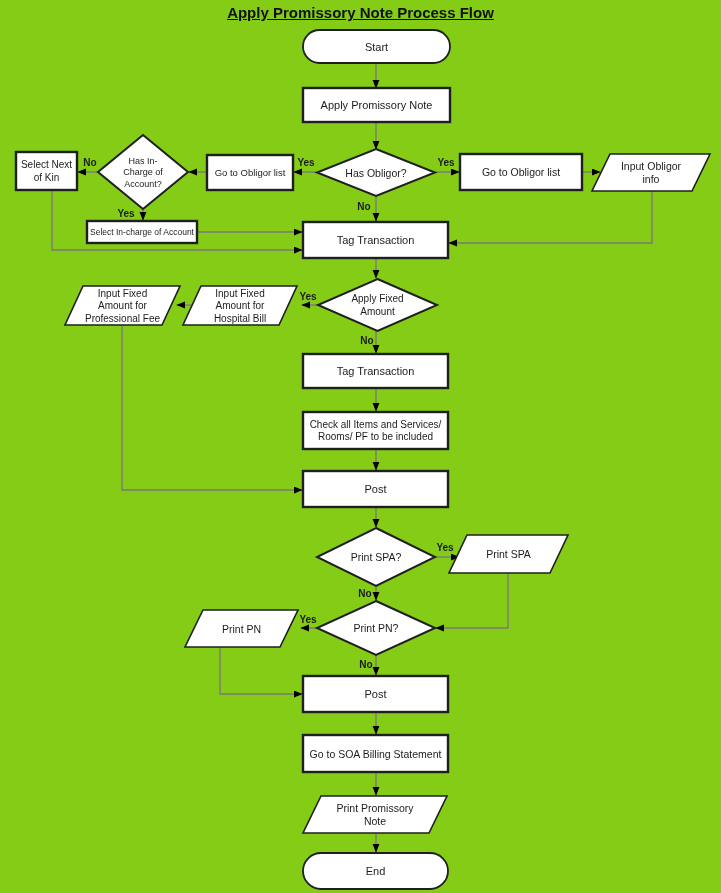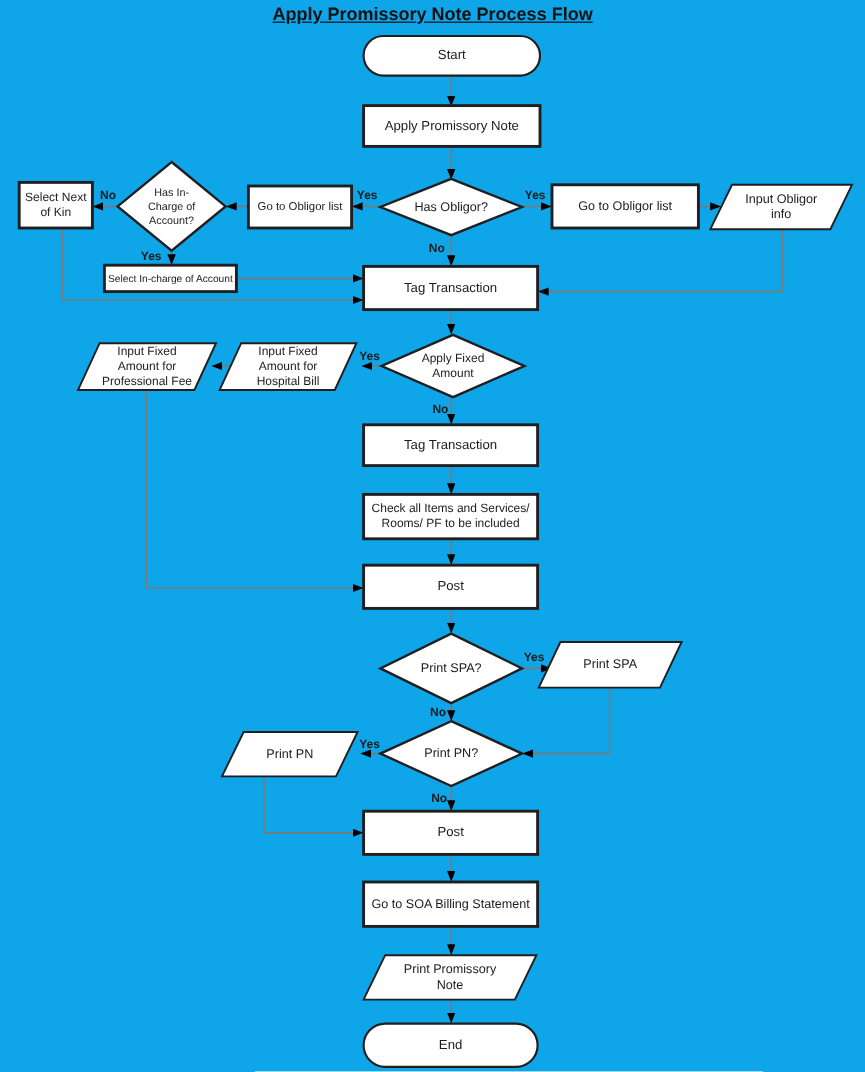--- a/index.html
+++ b/index.html
@@ -1,17 +1,17 @@
 <!DOCTYPE html>
 <html><head>
 <meta charset="utf-8">
 <style>
   html,body{margin:0;padding:0;background:#ffffff;}
   body{width:721px;height:893px;position:relative;font-family:"Liberation Sans",sans-serif;}
-  .page{position:relative;width:721px;height:893px;background:#0ea5e9;overflow:hidden;}
+  .page{position:relative;width:721px;height:893px;background:#84cc16;overflow:hidden;}
   .page-title{
     position:absolute;top:4px;left:0;width:100%;
     text-align:center;font-size:15px;font-weight:bold;
     text-decoration:underline;color:#111;margin:0;
     font-family:"Liberation Sans",sans-serif;
   }
   svg{position:absolute;left:0;top:0;}
   svg text{font-family:"Liberation Sans",sans-serif;}
 </style>
 </head>

